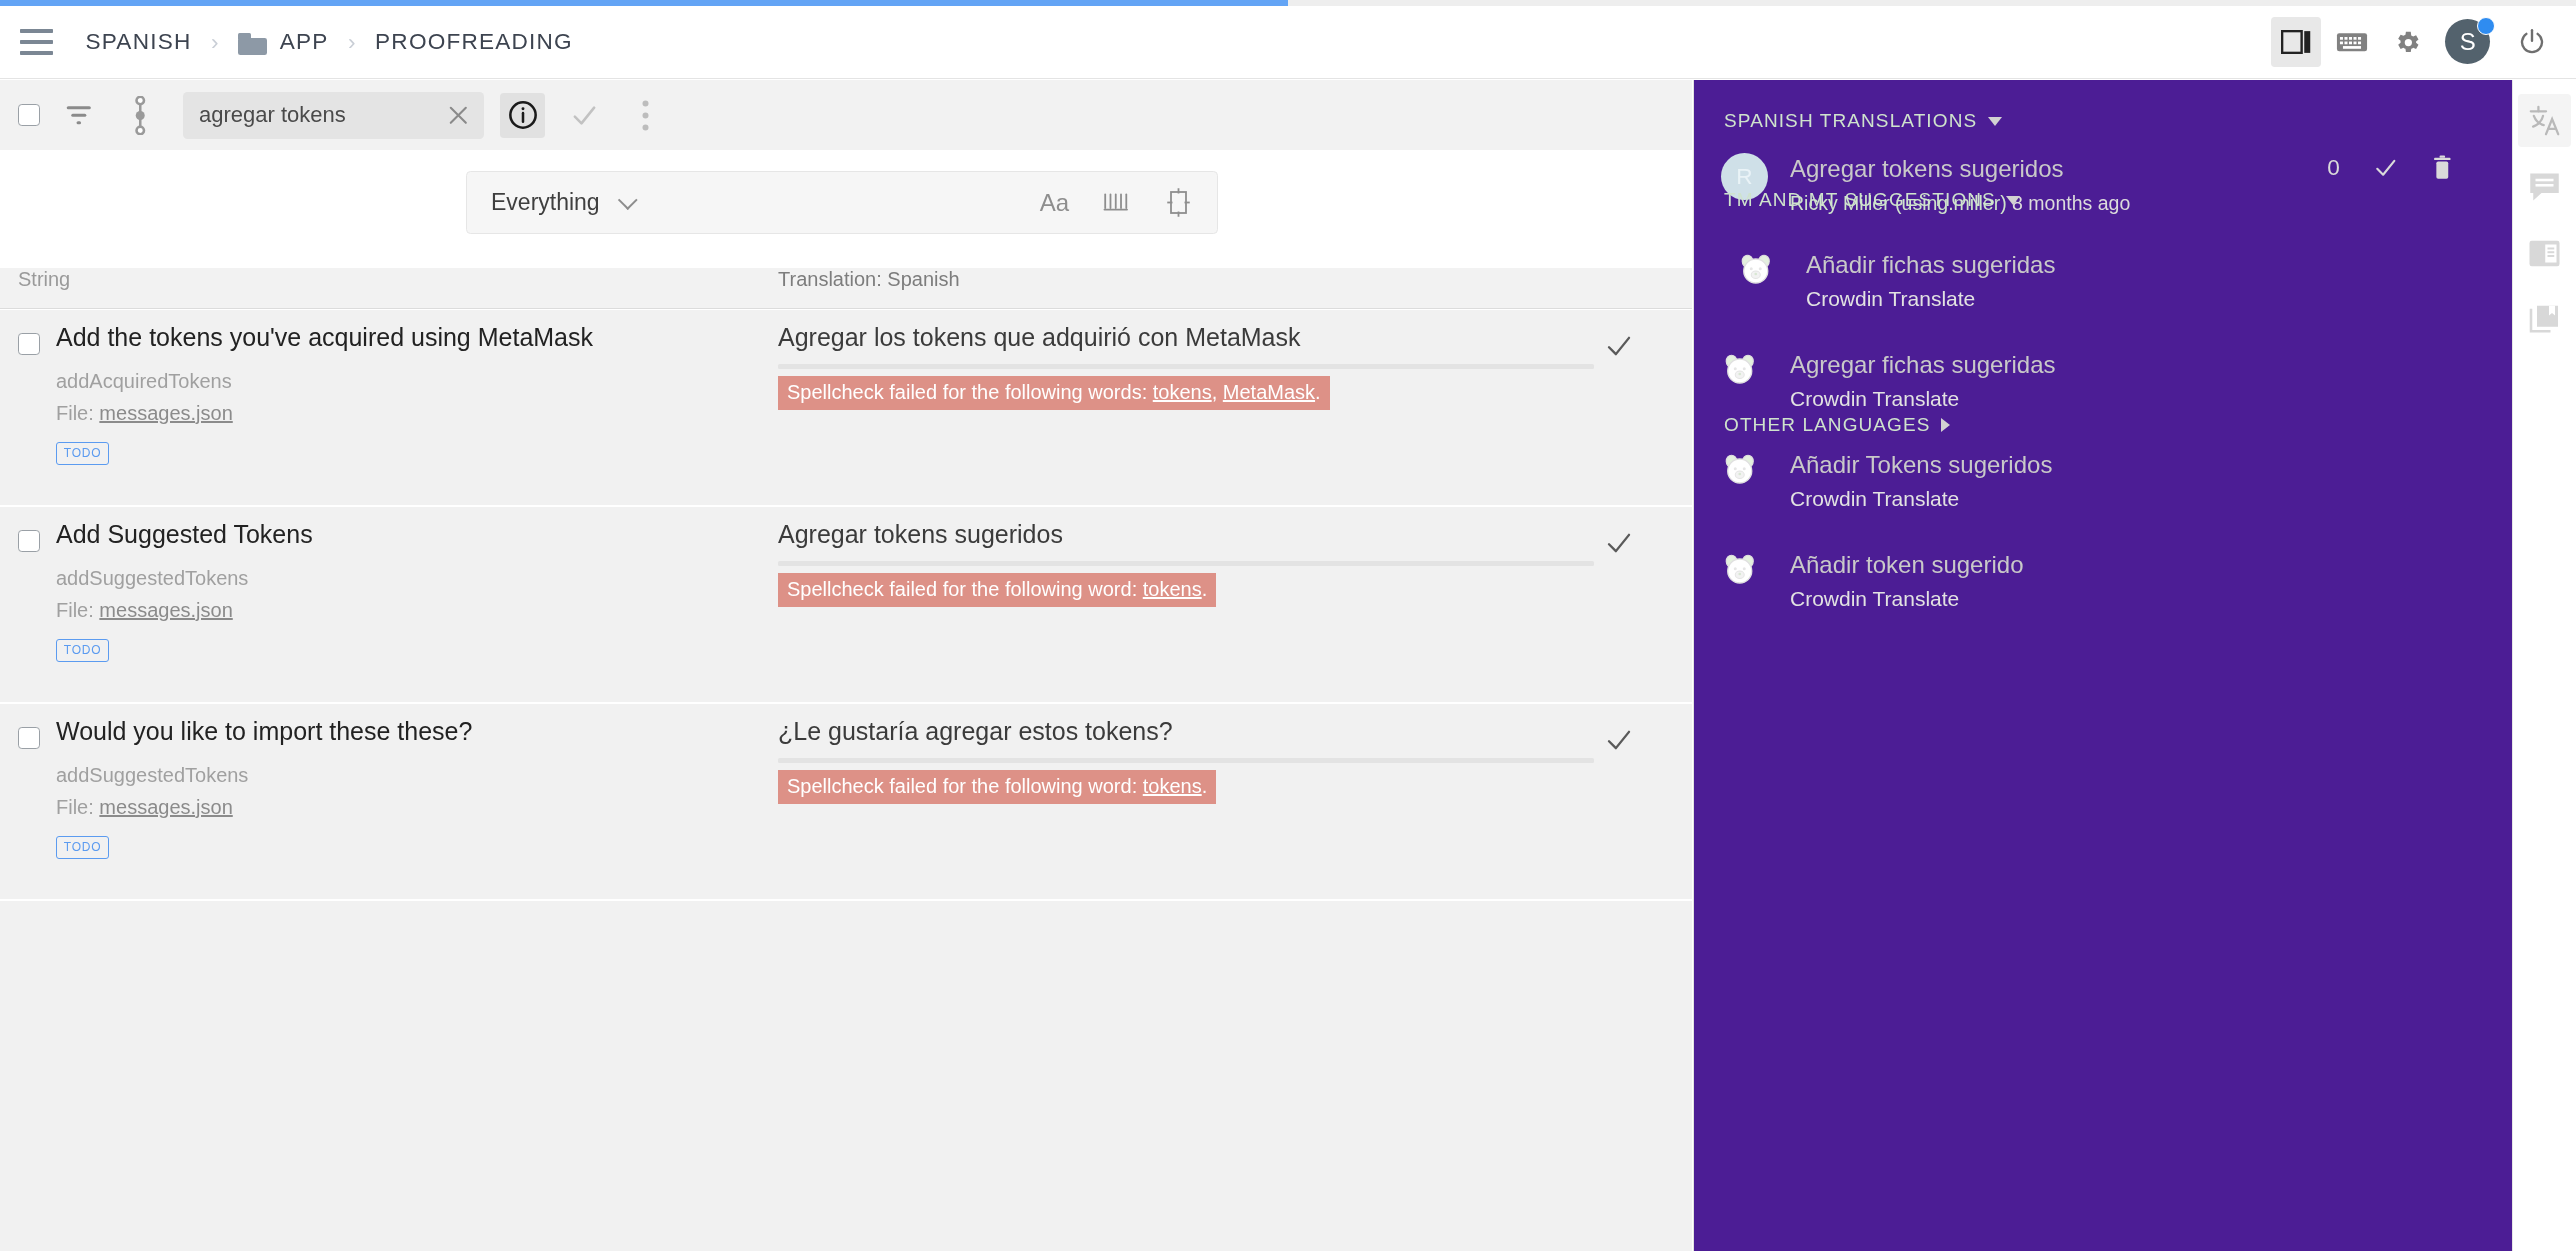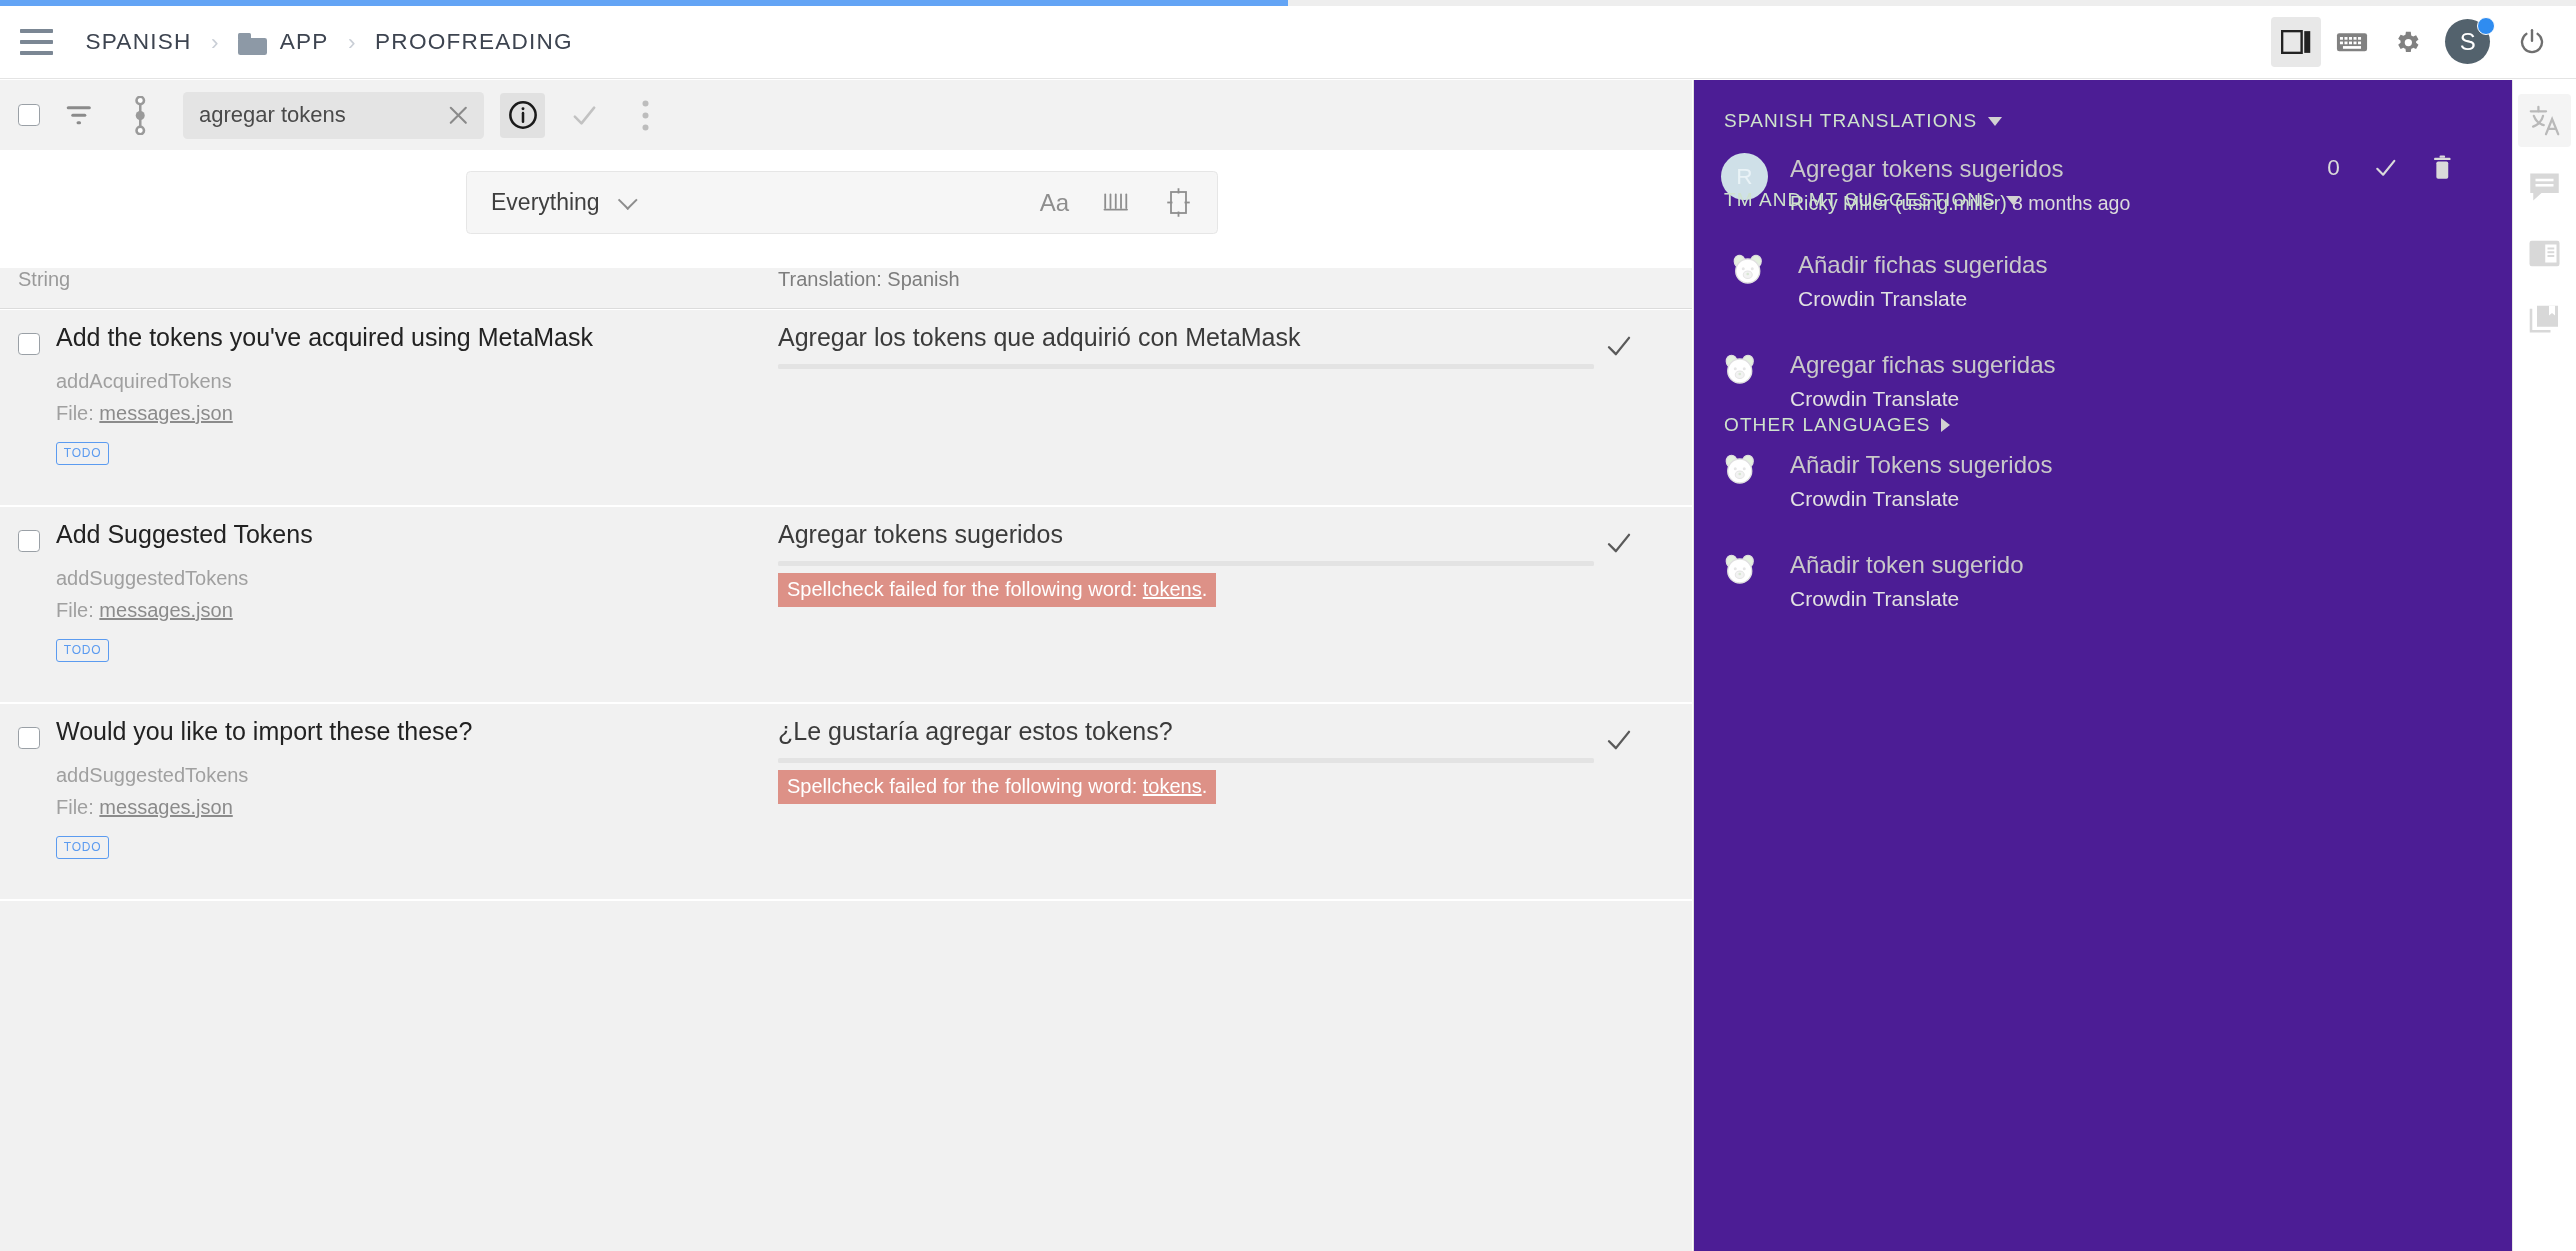--- a/index.html
+++ b/index.html
@@ -424,20 +424,21 @@
 
 <div class="list-body" id="list-body">
     <div class="row">
       <div class="row-check"></div>
       <div class="src-text">Add the tokens you've acquired using MetaMask</div>
       <div class="src-key">addAcquiredTokens</div>
       <div class="src-file"><span>File:</span> <a>messages.json</a></div>
       <div class="todo-badge">TODO</div>
       <div class="tr-text">Agregar los tokens que adquirió con MetaMask</div>
       <div class="tr-underline"></div>
+      <div class="spell"><span>Spellcheck failed for the following words:</span> <u>tokens</u>, <u>MetaMask</u>.</div>
       <div class="row-approve">
         <svg width="30" height="30" viewBox="0 0 24 24" fill="none" stroke="#5a5a5a" stroke-width="1.9" stroke-linecap="round" stroke-linejoin="round">
           <polyline points="4,13 9.5,18.5 20,5.5"></polyline>
         </svg>
       </div>
     </div>
     <div class="row">
       <div class="row-check"></div>
       <div class="src-text">Add Suggested Tokens</div>
       <div class="src-key">addSuggestedTokens</div>
@@ -498,21 +499,21 @@
         </div>
       </div>
     </div>
 
   <div class="section-head" style="position:absolute;top:109px;left:0;">
     <span>TM AND MT SUGGESTIONS</span>
     <span class="tri-down"></span>
   </div>
 
   <div id="mt-items">
-      <div class="mt-item" style="position: absolute; top: 171px; left: 8px; width: 819px; height: 83px;">
+      <div class="mt-item" style="position: absolute; top: 171px; left: 16px; width: 819px; height: 83px;">
         <div class="mt-icon"><svg width="35" height="33" viewBox="0 0 46 44" fill="none">
             <ellipse cx="11" cy="11" rx="7" ry="8" fill="#e4f0de" stroke="#e0e0e0" stroke-width="1.6"></ellipse>
             <ellipse cx="33" cy="11" rx="7" ry="8" fill="#e4f0de" stroke="#e0e0e0" stroke-width="1.6"></ellipse>
             <circle cx="22" cy="24" r="16" fill="#ffffff" stroke="#e0e0e0" stroke-width="1.8"></circle>
             <circle cx="16" cy="21" r="2" fill="#e6e6e6"></circle>
             <circle cx="28" cy="21" r="2" fill="#e6e6e6"></circle>
             <ellipse cx="22" cy="29" rx="6" ry="5" fill="#f2f2f2" stroke="#e4e4e4" stroke-width="1.4"></ellipse>
             <circle cx="22" cy="28" r="1.8" fill="#d9e7d4"></circle>
           </svg></div>
         <div class="mt-text">Añadir fichas sugeridas</div>

